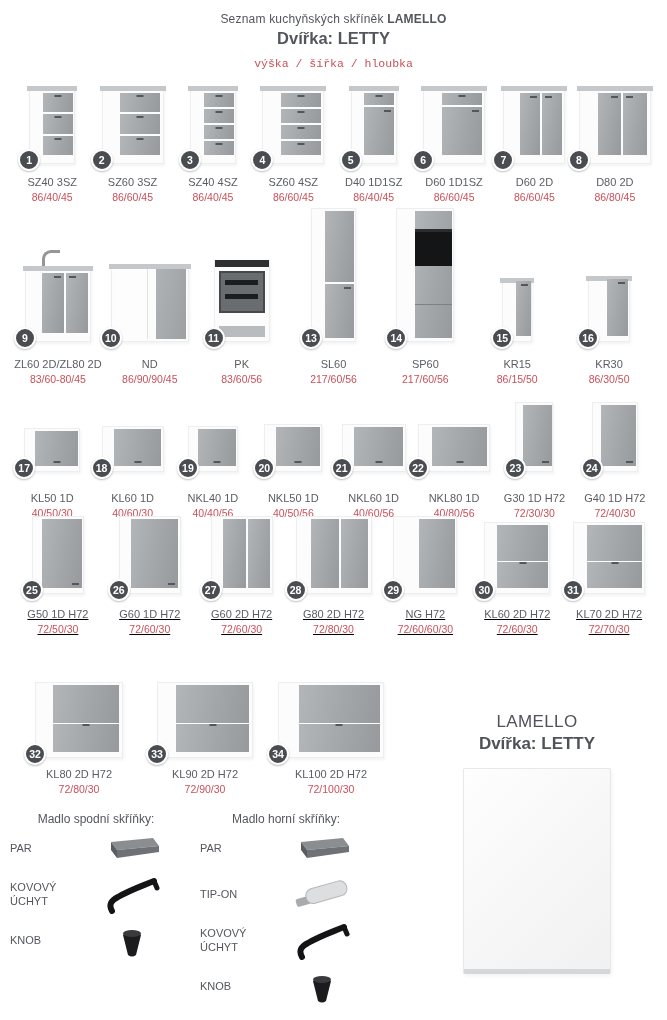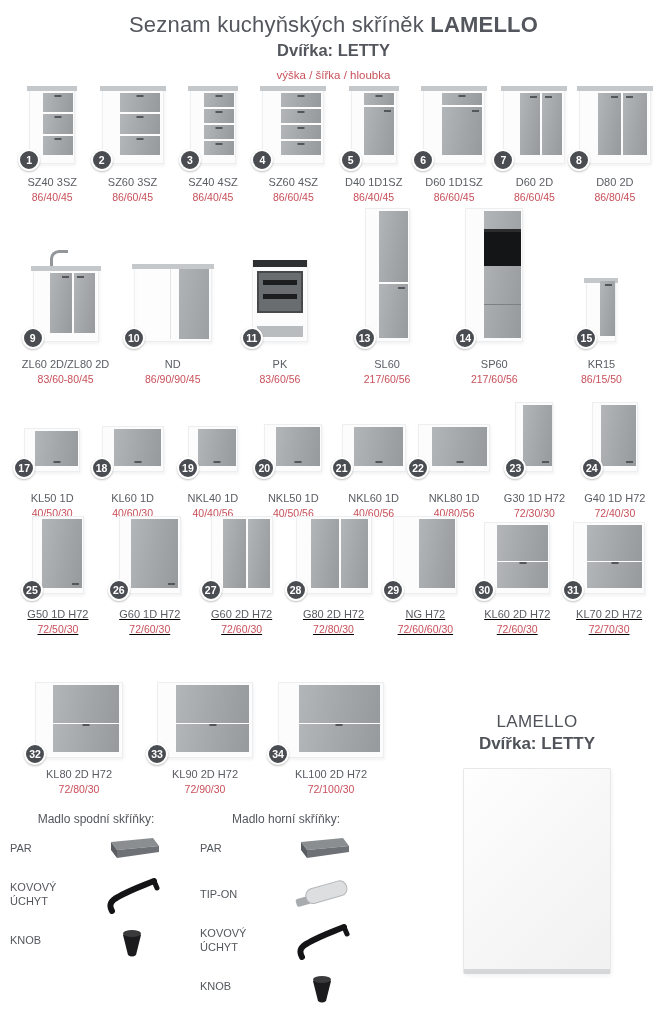--- a/index.html
+++ b/index.html
@@ -1,24 +1,24 @@
 <!DOCTYPE html>
 <html><head>
 <meta charset="utf-8">
 <style>
   html,body{margin:0;padding:0;background:#ffffff;}
   body{font-family:"Liberation Sans", sans-serif;-webkit-font-smoothing:antialiased;}
   #page{position:relative;width:667px;height:1020px;background:#fff;overflow:hidden;}
 
   
   .titlebox{position:absolute;top:12px;left:0;width:100%;text-align:center;color:#53565c;}
-  .t1{font-size:22px;letter-spacing:.2px;}
+  .t1{font-size:12px;letter-spacing:.2px;}
   .t1 b{font-weight:bold;}
   .t2{font-size:16.5px;font-weight:bold;margin-top:3px;}
-  .legend{font-size:11.5px;color:#c8505a;margin-top:9px;}
+  .legend{font-size:11.5px;color:#c8505a;margin-top:9px;font-family:Liberation Mono, monospace;}
 
   
   .row{position:absolute;left:12px;right:12px;display:flex;}
   .row .cell{flex:1;display:flex;flex-direction:column;align-items:center;min-width:0;}
   .r0{top:84px;}  .r0 .illu{height:80px;}
   .r1{top:206px;} .r1 .illu{height:136px;}
   .r2{top:402px;} .r2 .illu{height:70px;}
   .r3{top:516px;text-decoration:underline;} .r3 .illu{height:78px;}
   .r4{top:680px;right:auto;width:392px;left:16px;} .r4 .illu{height:78px;} .r4 .cell{flex:0 0 126px;}
   .illu{display:flex;align-items:flex-end;justify-content:center;position:relative;}
@@ -336,20 +336,35 @@
               <div class="pnl">
                 <i class="h tr"></i>
               </div>
             </div>
             <div class="badge">15</div>
           </div>
         </div>
         <div class="code">KR15</div>
         <div class="dims">86/15/50</div>
       </div>
+      <div class="cell">
+        <div class="illu">
+          <div class="cab t-slim" style="width:42px;height:66px">
+            <div class="ctop"></div>
+            <div class="fr w" style="left:45%">
+              <div class="pnl">
+                <i class="h tr"></i>
+              </div>
+            </div>
+            <div class="badge">16</div>
+          </div>
+        </div>
+        <div class="code">KR30</div>
+        <div class="dims">86/30/50</div>
+      </div>
     </div>
   <div class="row r2">
       <div class="cell">
         <div class="illu">
           <div class="cab t-wallflip" style="width:56px;height:44px">
             <div class="fr w">
               <div class="pnl">
                 <i class="h bc"></i>
               </div>
             </div>

